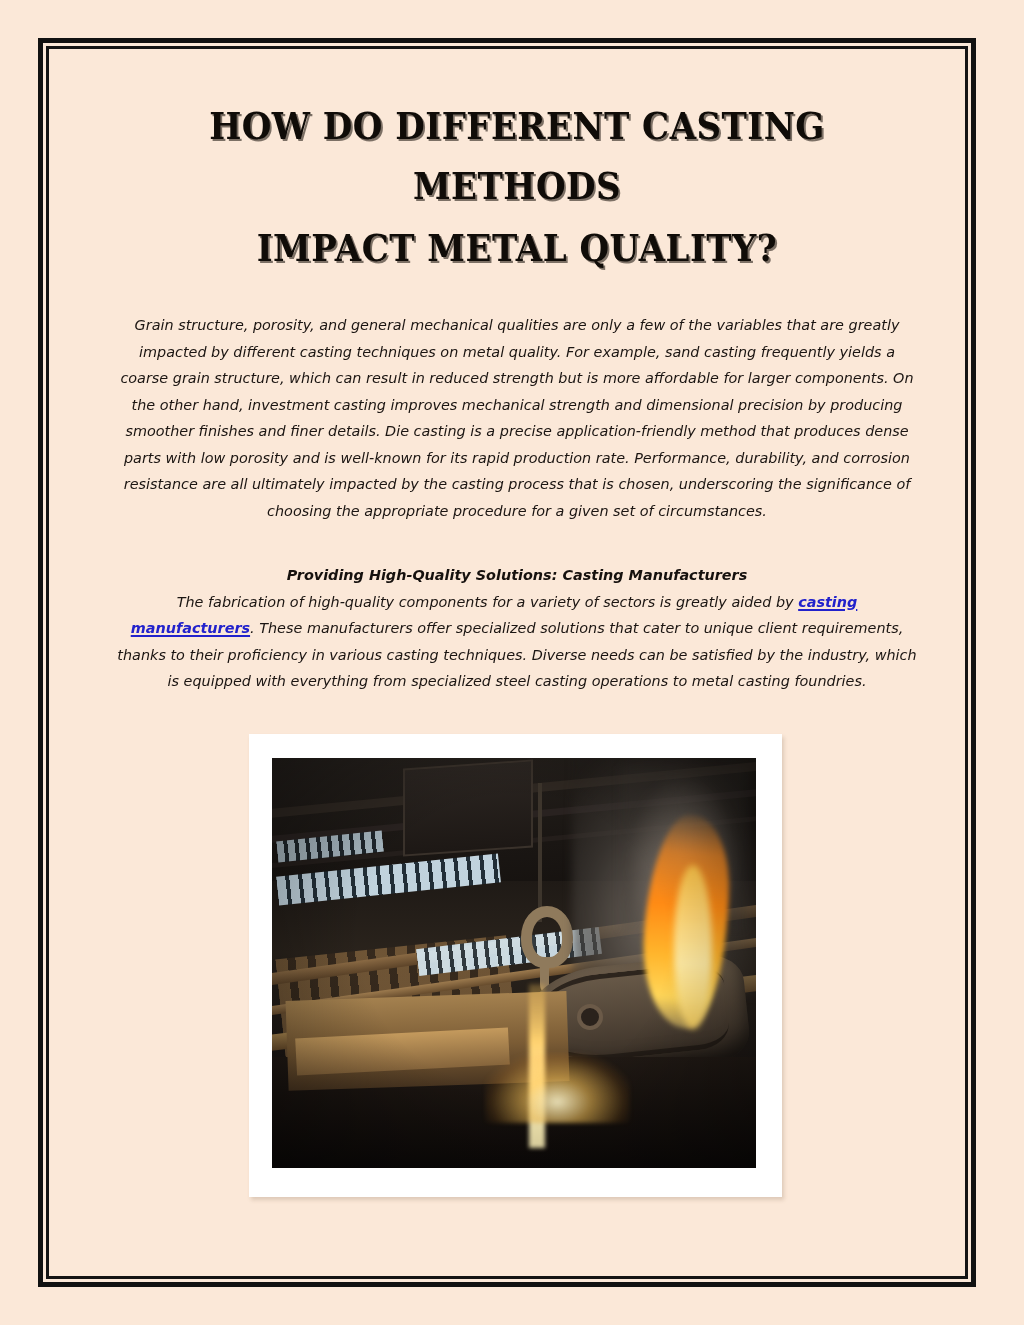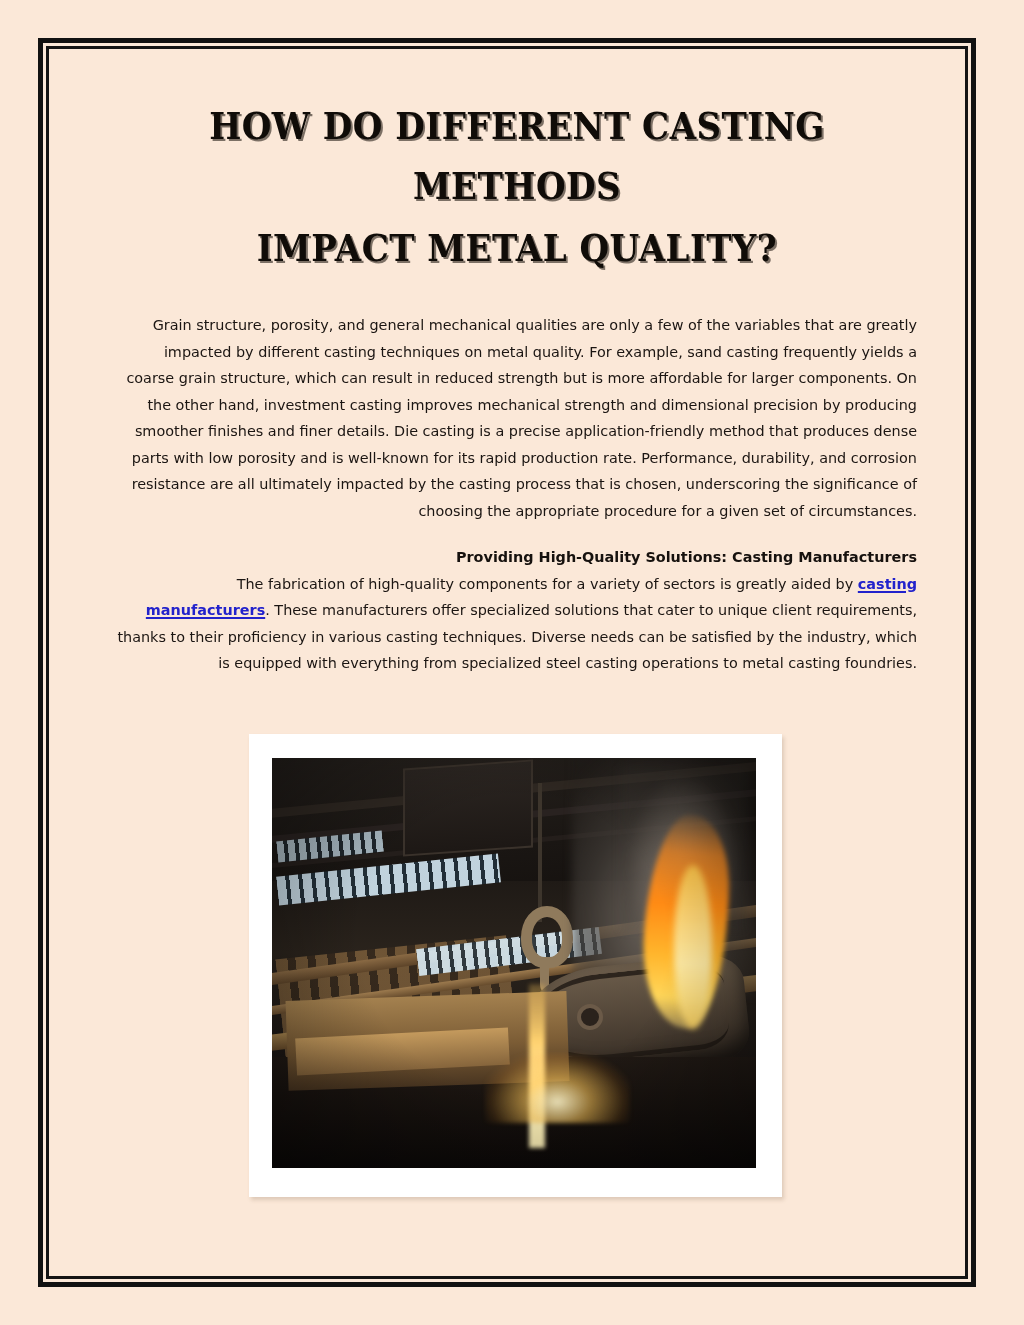--- a/index.html
+++ b/index.html
@@ -63,24 +63,25 @@
   }
   .doc-title .title-line { display: block; }
   .doc-title .title-line + .title-line { margin-top: 2px; }
 
   
   .body-text {
     font-family: "DejaVu Sans", "Liberation Sans", sans-serif;
     font-size: 14.4px;
     line-height: 26.5px;
     color: #1b1512;
-    text-align: right;
+    text-align: center;
     margin: 0;
-  }
-  .para + .para { margin-top: 20px; }
+    font-style: italic;
+  }
+  .para + .para { margin-top: 38px; }
 
   .section-heading {
     font-family: "DejaVu Sans", "Liberation Sans", sans-serif;
     font-size: 14.4px;
     line-height: 26.5px;
     font-weight: bold;
     color: #16110e;
     margin: 0;
     display: block;
   }

